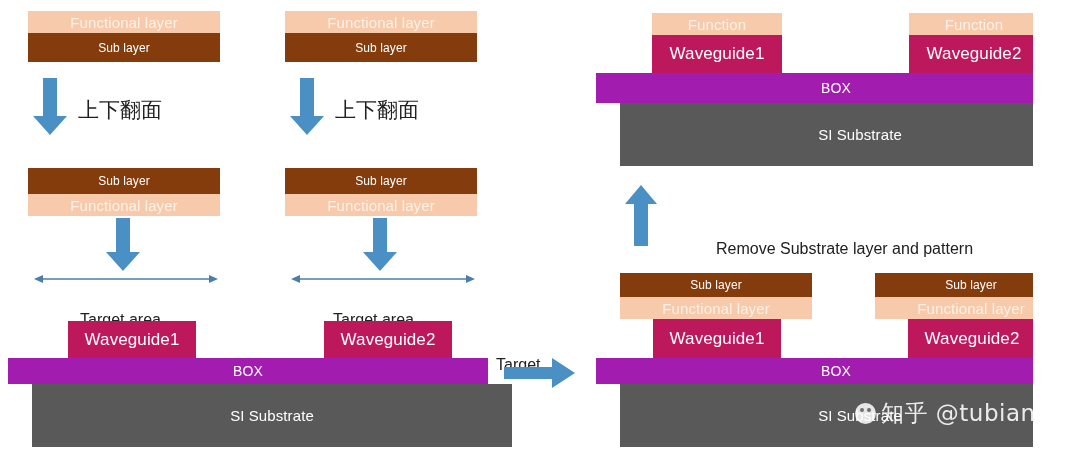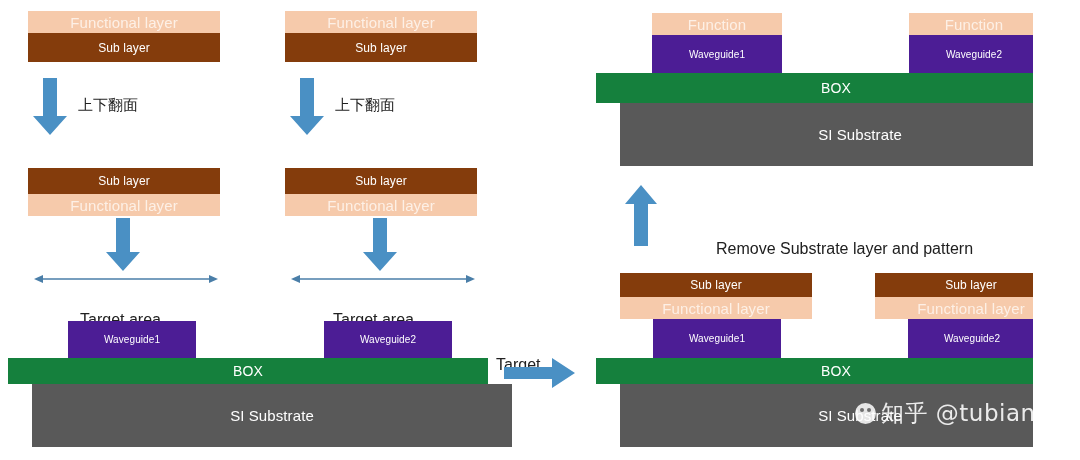--- a/index.html
+++ b/index.html
@@ -33,43 +33,43 @@
     background: #f6caab;
     color: #fdf0e6;
     font-size: 15px;
   }
   .blk-sub {            
     background: #843c0c;
     color: #ffffff;
     font-size: 12px;
   }
   .blk-wg {             
-    background: #4c1d95;
+    background: #be185d;
     color: #ffffff;
-    font-size: 10px;
+    font-size: 17px;
   }
   .blk-box {            
-    background: #15803d;
+    background: #a21caf;
     color: #ffffff;
     font-size: 14px;
   }
   .blk-substrate {      
     background: #595959;
     color: #ffffff;
     font-size: 15px;
     margin-left: 24px;
   }
 
   
   .lbl {
     position: absolute;
     color: #202020;
     white-space: nowrap;
   }
-  .lbl-cn  { font-size: 15px; font-family: Liberation Serif, serif; text-align: right; }
+  .lbl-cn  { font-size: 21px; font-family: Liberation Serif, serif; text-align: right; }
   .lbl-big { font-size: 16px; margin-top: 28px; }
 
   
   .arrow-svg { position: absolute; overflow: visible; }
 
   
   .watermark {
     position: absolute;
     display: flex;
     align-items: center;

